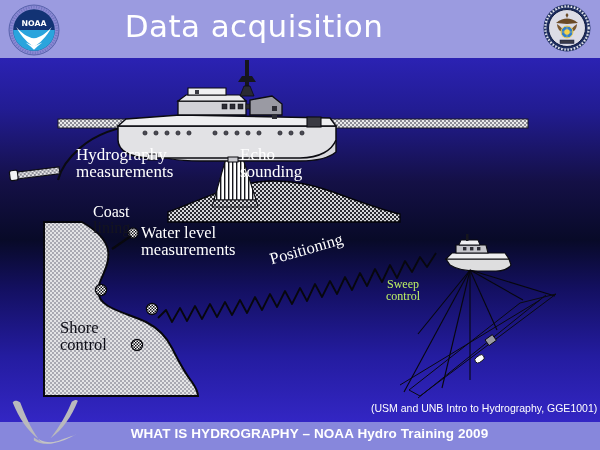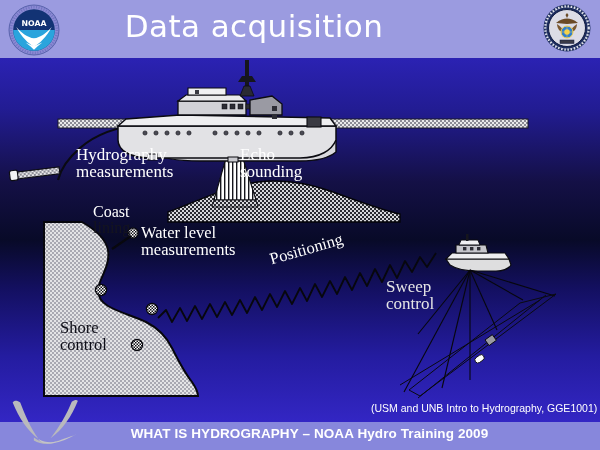--- a/index.html
+++ b/index.html
@@ -114,21 +114,21 @@
     white-space: nowrap;
   }
 
   #lbl-geophysical { left: 76px;  top: 146px; font-size: 17px; color: #ffffff; }
   #lbl-echo        { left: 232px; top: 146px; font-size: 17px; color: #ffffff; margin-left: 8px; }
   #lbl-coast       { left: 57px;  top: 204px; font-size: 16px; margin-left: 36px; }
   #lbl-coast .l1   { color: #ffffff; display:block; }
   #lbl-coast .l2   { color: #15151f; display:block; }
   #lbl-waterlevel  { left: 141px; top: 225px; font-size: 16.5px; color: #ffffff; }
   #lbl-shore       { left: 60px;  top: 320px; font-size: 16.5px; color: #0d0d16; }
-  #lbl-sweep       { left: 386px; top: 278px; font-size: 17px; color: #e5e5e5; }
+  #lbl-sweep       { left: 386px; top: 278px; font-size: 12px; color: #bef264; text-align:center; }
   #lbl-positioning {
     left: 268px; top: 252px; font-size: 16.5px; color: #ffffff;
     transform: rotate(-16deg);
     transform-origin: left top;
   }
 </style>
 </head>
 <body>
 
 <div id="slide">

